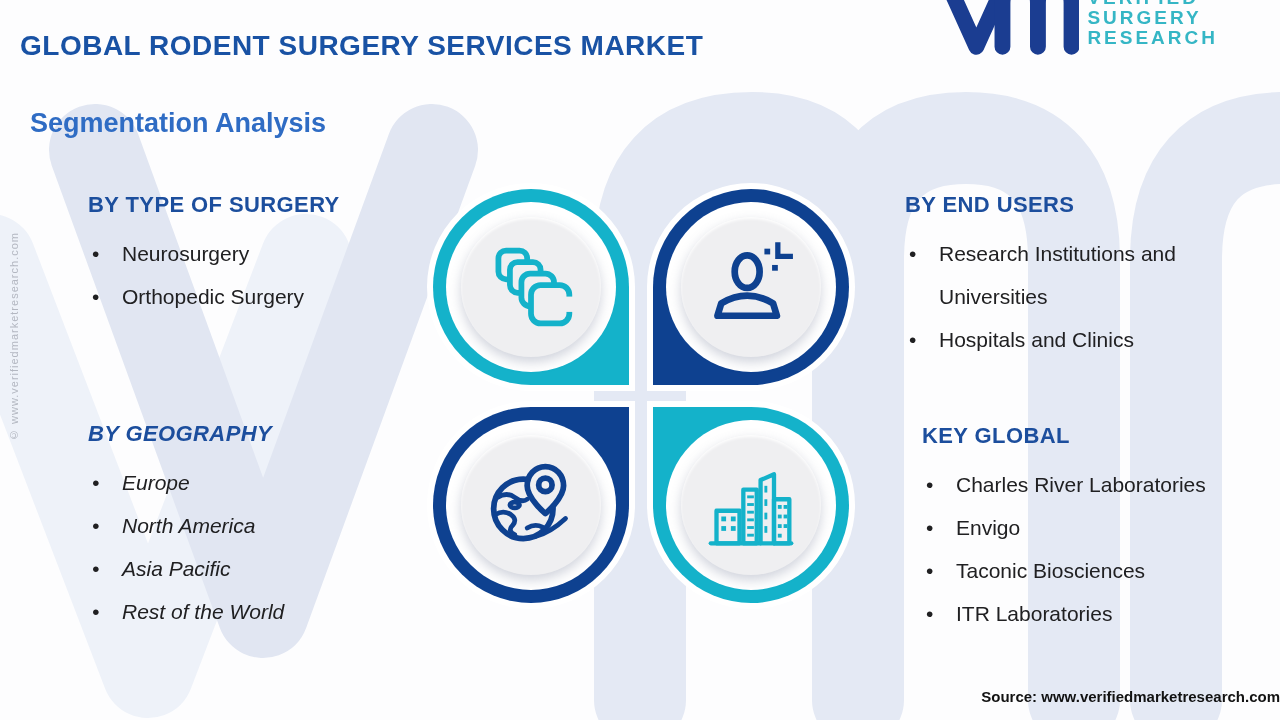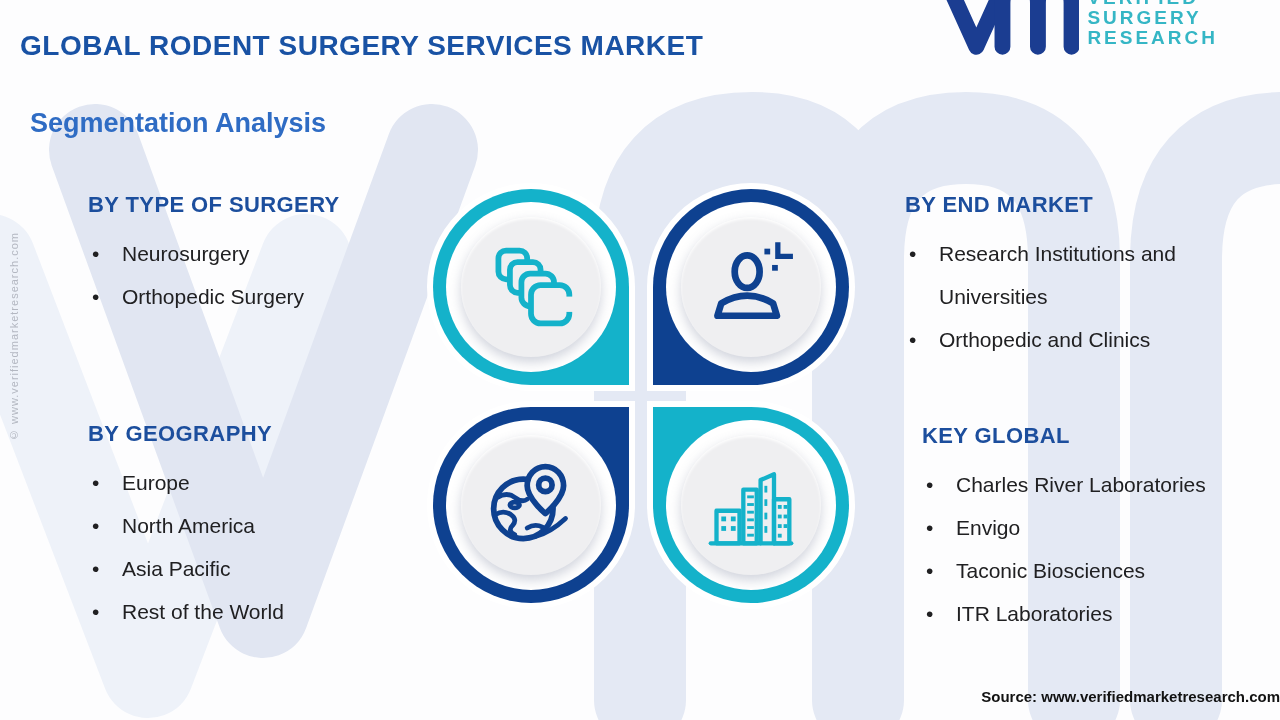--- a/index.html
+++ b/index.html
@@ -50,21 +50,21 @@
   .sec-list { list-style:none; }
   .sec-list li {
     position:relative; padding-left:34px;
     font-size:21px; line-height:43px; color:#202022;
   }
   .sec-list li::before {
     content:"•"; position:absolute; left:4px; top:0;
     color:#202022; font-size:21px;
   }
   #sec-type { left:88px;  top:192px; }
-  #sec-geo  { left:88px;  top:421px; }
+  #sec-geo  { left:88px;  top:421px;font-style:italic; }
   #sec-end  { left:905px; top:192px; }
   #sec-end .sec-list li { max-width:352px; }
   #sec-key  { left:922px; top:423px; }
 
   
   .quad {
     position:absolute; width:196px; height:196px; z-index:4;
     box-shadow:0 0 0 6px #ffffff;
   }
   .quad .q-white {
@@ -133,24 +133,24 @@
     <div class="sec-heading">BY GEOGRAPHY</div>
     <ul class="sec-list">
       <li>Europe</li>
       <li>North America</li>
       <li>Asia Pacific</li>
       <li>Rest of the World</li>
     </ul>
   </div>
 
   <div class="section" id="sec-end">
-    <div class="sec-heading">BY END MARKET</div>
+    <div class="sec-heading">BY END USERS</div>
     <ul class="sec-list">
       <li>Research Institutions and Universities</li>
-      <li>Orthopedic and Clinics</li>
+      <li>Hospitals and Clinics</li>
     </ul>
   </div>
 
   <div class="section" id="sec-key">
     <div class="sec-heading">KEY GLOBAL</div>
     <ul class="sec-list">
       <li>Charles River Laboratories</li>
       <li>Envigo</li>
       <li>Taconic Biosciences</li>
       <li>ITR Laboratories</li>

